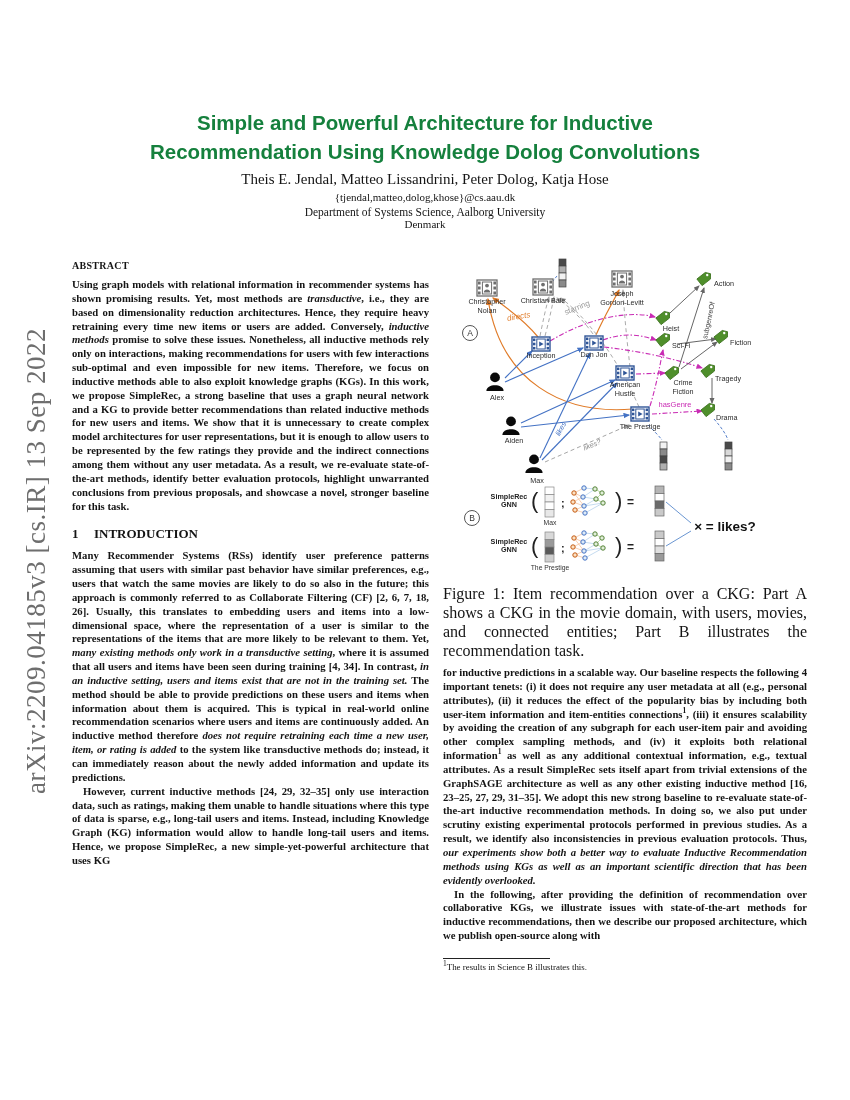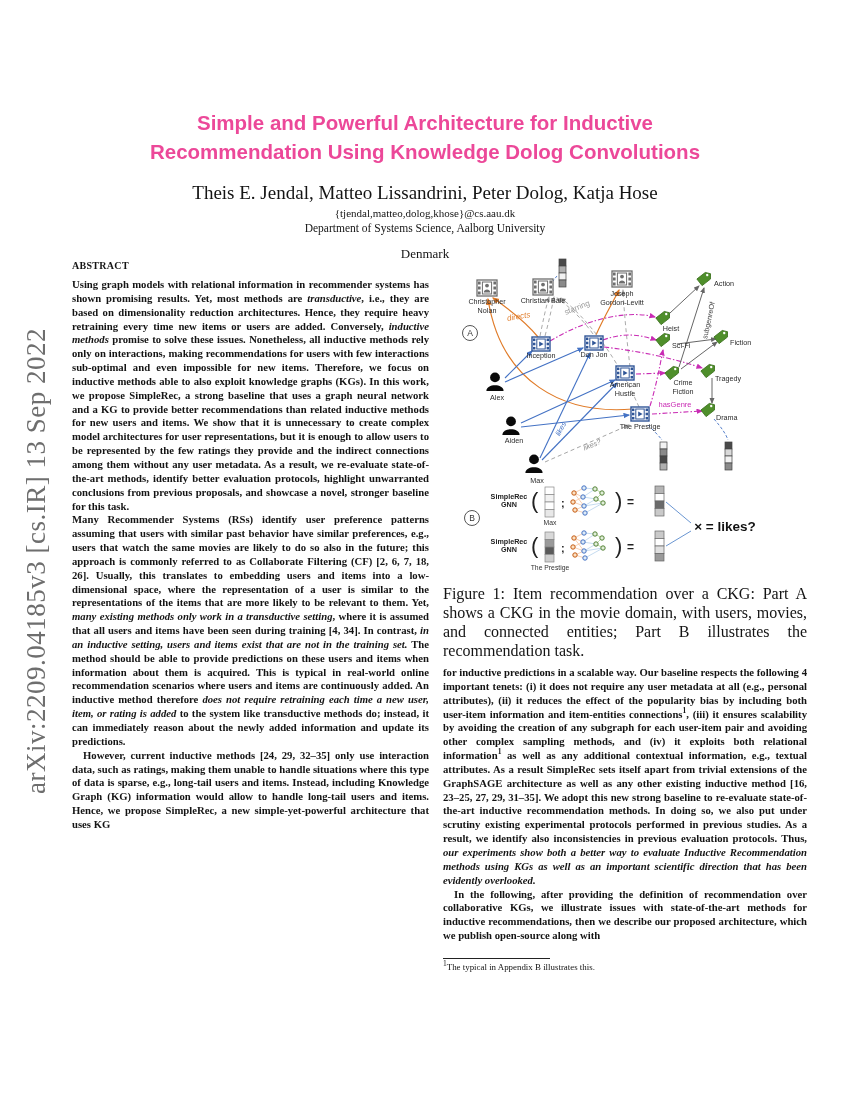--- a/index.html
+++ b/index.html
@@ -8,26 +8,26 @@
     font-family:"Liberation Serif", serif; color:#141414; overflow:hidden;
   }
   .arxiv-stamp {
     position:absolute; left:36px; top:561px;
     transform:translate(-50%,-50%) rotate(-90deg);
     font-size:27px; color:#6e6e6e; white-space:nowrap; letter-spacing:0.5px;
   }
   .titleblock { position:absolute; top:108px; left:0; width:850px; text-align:center; }
   .title {
     font-family:"Liberation Sans", sans-serif; font-weight:bold;
-    font-size:20.5px; line-height:29px; color:#ec4899;
+    font-size:20.5px; line-height:29px; color:#15803d;
   }
-  .authors { margin-top:16px; font-size:19px; }
+  .authors { margin-top:5px; font-size:15px; }
   .email   { margin-top:3px;  font-size:11px; }
   .affil   { margin-top:3px;  font-size:11.5px; }
-  .country { font-size:13px;margin-top:12px; }
+  .country { font-size:11px; }
   .col-left  { position:absolute; left:72px;  top:260px; width:357px; }
   .col-right { position:absolute; left:443px; top:257px; width:364px; }
   .h-abstract { font-weight:bold; font-size:10px; letter-spacing:0.3px; margin:0 0 7px 0; }
   .h-section  { font-weight:bold; font-size:13px; margin:13px 0 7px 0; }
   .h-section .num { display:inline-block; width:22px; }
   .body-text { font-size:10.7px; line-height:13.85px; text-align:justify; margin:0;font-weight:bold; }
   .indent { text-indent:11px; }
   .caption { font-weight:normal; font-size:16px; line-height:19px; text-align:justify; margin:4px 0 6px 0; }
   .footnote-block { margin-top:15px; }
   .footnote-rule { width:107px; border-top:1px solid #222; margin-bottom:3px; }
@@ -51,20 +51,21 @@
   <div class="authors">Theis E. Jendal, Matteo Lissandrini, Peter Dolog, Katja Hose</div>
   <div class="email">{tjendal,matteo,dolog,khose}@cs.aau.dk</div>
   <div class="affil">Department of Systems Science, Aalborg University</div>
   <div class="country">Denmark</div>
 </div>
 
 <div class="col-left">
   <div class="h-abstract">ABSTRACT</div>
   <p class="body-text"><span>Using graph models with relational information in recommender systems has shown promising results. Yet, most methods are </span><i>transductive</i><span>, i.e., they are based on dimensionality reduction architectures. Hence, they require heavy retraining every time new items or users are added. Conversely, </span><i>inductive methods</i><span> promise to solve these issues. Nonetheless, all inductive methods rely only on interactions, making recommendations for users with few interactions sub-optimal and even impossible for new items. Therefore, we focus on inductive methods able to also exploit knowledge graphs (KGs). In this work, we propose SimpleRec, a strong baseline that uses a graph neural network and a KG to provide better recommendations than related inductive methods for new users and items. We show that it is unnecessary to create complex model architectures for user representations, but it is enough to allow users to be represented by the few ratings they provide and the indirect connections among them without any user metadata. As a result, we re-evaluate state-of-the-art methods, identify better evaluation protocols, highlight unwarranted conclusions from previous proposals, and showcase a novel, stronger baseline for this task.</span></p>
 
+  <div class="h-section"><span class="num">1</span><span>INTRODUCTION</span></div>
   <p class="body-text"><span>Many Recommender Systems (RSs) identify user preference patterns assuming that users with similar past behavior have similar preferences, e.g., users that watch the same movies are likely to do so also in the future; this approach is commonly referred to as Collaborate Filtering (CF) [2, 6, 7, 18, 26]. Usually, this translates to embedding users and items into a low-dimensional space, where the representation of a user is similar to the representations of the items that are more likely to be relevant to them. Yet, </span><i>many existing methods only work in a transductive setting</i><span>, where it is assumed that all users and items have been seen during training [4, 34]. In contrast, </span><i>in an inductive setting, users and items exist that are not in the training set.</i><span> The method should be able to provide predictions on these users and items when information about them is acquired. This is typical in real-world online recommendation scenarios where users and items are continuously added. An inductive method therefore </span><i>does not require retraining each time a new user, item, or rating is added</i><span> to the system like transductive methods do; instead, it can immediately reason about the newly added information and update its predictions.</span></p>
   <p class="body-text indent">However, current inductive methods [24, 29, 32–35] only use interaction data, such as ratings, making them unable to handle situations where this type of data is sparse, e.g., long-tail users and items. Instead, including Knowledge Graph (KG) information would allow to handle long-tail users and items. Hence, we propose SimpleRec, a new simple-yet-powerful architecture that uses KG</p>
 </div>
 
 <div class="col-right">
   <figure>
     <svg width="364" height="319" viewBox="0 0 364 319">
       <defs>
         <marker id="ar-o" markerWidth="7" markerHeight="7" refX="5" refY="2.5" orient="auto">
             <path d="M0,0 L6,2.5 L0,5 Z" fill="#E07B28"></path>
@@ -293,15 +294,15 @@
       <text x="282" y="274" class="mid" font-size="13.5" font-weight="bold" fill="#111">× = likes?</text>
     </svg>
     <figcaption class="caption">Figure 1: Item recommendation over a CKG: Part A shows a CKG in the movie domain, with users, movies, and connected entities; Part B illustrates the recommendation task.</figcaption>
   </figure>
 
   <p class="body-text"><span>for inductive predictions in a scalable way. Our baseline respects the following 4 important tenets: (i) it does not require any user metadata at all (e.g., personal attributes), (ii) it reduces the effect of the popularity bias by including both user-item information and item-entities connections</span><sup class="fn">1</sup><span>, (iii) it ensures scalability by avoiding the creation of any subgraph for each user-item pair and avoiding other complex sampling methods, and (iv) it exploits both relational information</span><sup class="fn">1</sup><span> as well as any additional contextual information, e.g., textual attributes. As a result SimpleRec sets itself apart from trivial extensions of the GraphSAGE architecture as well as any other existing inductive method [16, 23–25, 27, 29, 31–35]. We adopt this new strong baseline to re-evaluate state-of-the-art inductive recommendation methods. In doing so, we also put under scrutiny existing experimental protocols performed in previous studies. As a result, we identify also inconsistencies in previous evaluation protocols. Thus, </span><i>our experiments show both a better way to evaluate Inductive Recommendation methods using KGs as well as an important scientific direction that has been evidently overlooked.</i></p>
   <p class="body-text indent">In the following, after providing the definition of recommendation over collaborative KGs, we illustrate issues with state-of-the-art methods for inductive recommendations, then we describe our proposed architecture, which we publish open-source along with</p>
 
   <div class="footnote-block">
     <div class="footnote-rule"></div>
-    <div class="footnote"><sup class="fn">1</sup><span>The typical in Appendix B illustrates this.</span></div>
+    <div class="footnote"><sup class="fn">1</sup><span>The results in Science B illustrates this.</span></div>
   </div>
 </div>
 
 </body></html>

